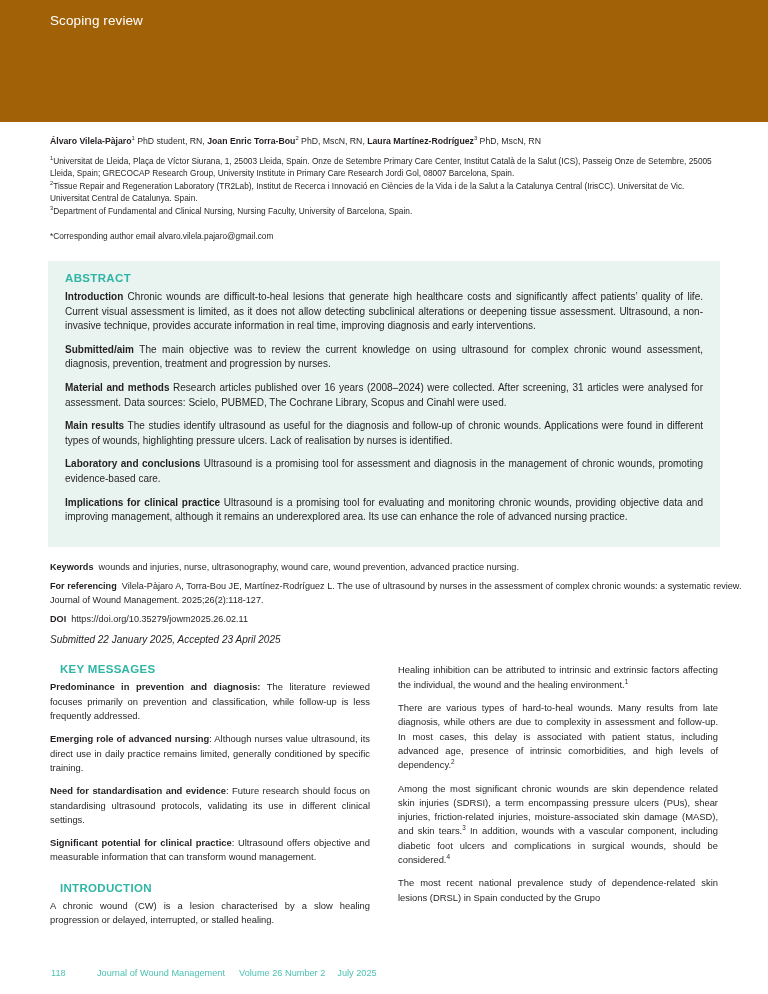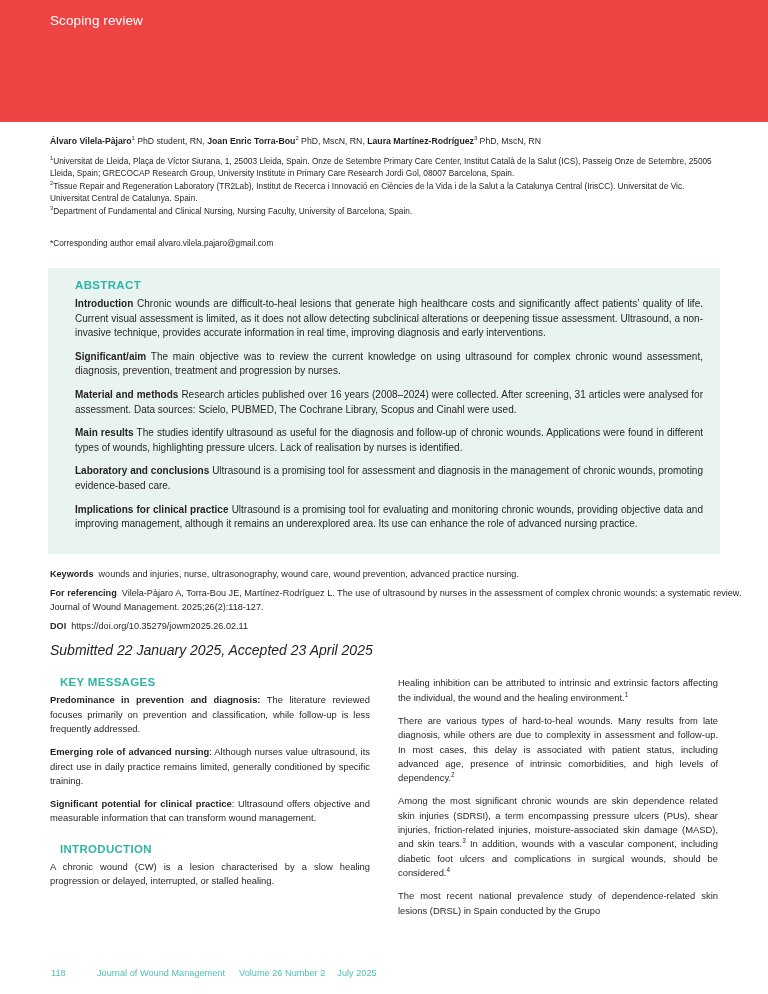--- a/index.html
+++ b/index.html
@@ -11,21 +11,21 @@
     height: 994px;
     background: #ffffff;
     font-family: "Liberation Sans", sans-serif;
     color: #231f20;
     overflow: hidden;
     position: relative;
   }
 
   
   .header-band {
-    background: #ef4444;
+    background: #a16207;
     height: 122px;
     padding: 0;
     position: relative;
     box-sizing: border-box;
     text-align: center;
   }
   .article-type {
     position: absolute;
     left: 50px;
     top: 13px;
@@ -59,30 +59,30 @@
   .author-line b { font-weight: bold; }
   .affiliations {
     font-size: 8.3px;
     line-height: 1.52;
     color: #231f20;
   }
   .affil { margin: 0; }
   .corresponding {
     font-size: 8.3px;
     line-height: 1.5;
-    margin-top: 19px;
+    margin-top: 12px;
     color: #231f20;
   }
   sup { font-size: 0.68em; vertical-align: super; line-height: 0; }
 
   
   .abstract-box {
     margin: 19px 48px 0 48px;
     background: #e9f4f1;
-    padding: 11px 17px 14px 27px;
+    padding: 11px 17px 14px 17px;
     box-sizing: border-box;
   }
   .abstract-heading {
     color: #2fb5a4;
     font-size: 11.5px;
     font-weight: bold;
     letter-spacing: 0.35px;
     margin: 0 0 6px 0;
   }
   .abstract-para {
@@ -99,21 +99,21 @@
   .meta-block {
     margin: 14px 20px 0 50px;
     font-size: 9.1px;
     line-height: 1.48;
     color: #231f20;
   }
   .meta-row { margin-bottom: 6px; }
   .meta-row b { font-weight: bold; }
   .meta-submitted {
     font-style: italic;
-    font-size: 14px;
+    font-size: 10px;
     margin-top: 2px;
   }
 
   
   .columns {
     margin: 16px 50px 0 50px;
     display: flex;
     gap: 28px;
   }
   .col { width: 322px; }
@@ -165,40 +165,41 @@
     <p class="affil"><sup>1</sup>Universitat de Lleida, Plaça de Víctor Siurana, 1, 25003 Lleida, Spain. Onze de Setembre Primary Care Center, Institut Català de la Salut (ICS), Passeig Onze de Setembre, 25005 Lleida, Spain; GRECOCAP Research Group, University Institute in Primary Care Research Jordi Gol, 08007 Barcelona, Spain.</p>
     <p class="affil"><sup>2</sup>Tissue Repair and Regeneration Laboratory (TR2Lab), Institut de Recerca i Innovació en Ciències de la Vida i de la Salut a la Catalunya Central (IrisCC). Universitat de Vic. Universitat Central de Catalunya. Spain.</p>
     <p class="affil"><sup>3</sup>Department of Fundamental and Clinical Nursing, Nursing Faculty, University of Barcelona, Spain.</p>
   </div>
   <div class="corresponding">*Corresponding author email alvaro.vilela.pajaro@gmail.com</div>
 </div>
 
 <div class="abstract-box">
   <div class="abstract-heading">ABSTRACT</div>
   <p class="abstract-para"><b>Introduction</b> Chronic wounds are difficult-to-heal lesions that generate high healthcare costs and significantly affect patients’ quality of life. Current visual assessment is limited, as it does not allow detecting subclinical alterations or deepening tissue assessment. Ultrasound, a non-invasive technique, provides accurate information in real time, improving diagnosis and early interventions.</p>
-  <p class="abstract-para"><b>Significant/aim</b> The main objective was to review the current knowledge on using ultrasound for complex chronic wound assessment, diagnosis, prevention, treatment and progression by nurses.</p>
+  <p class="abstract-para"><b>Submitted/aim</b> The main objective was to review the current knowledge on using ultrasound for complex chronic wound assessment, diagnosis, prevention, treatment and progression by nurses.</p>
   <p class="abstract-para"><b>Material and methods</b> Research articles published over 16 years (2008–2024) were collected. After screening, 31 articles were analysed for assessment. Data sources: Scielo, PUBMED, The Cochrane Library, Scopus and Cinahl were used.</p>
   <p class="abstract-para"><b>Main results</b> The studies identify ultrasound as useful for the diagnosis and follow-up of chronic wounds. Applications were found in different types of wounds, highlighting pressure ulcers. Lack of realisation by nurses is identified.</p>
   <p class="abstract-para"><b>Laboratory and conclusions</b> Ultrasound is a promising tool for assessment and diagnosis in the management of chronic wounds, promoting evidence-based care.</p>
   <p class="abstract-para"><b>Implications for clinical practice</b> Ultrasound is a promising tool for evaluating and monitoring chronic wounds, providing objective data and improving management, although it remains an underexplored area. Its use can enhance the role of advanced nursing practice.</p>
 </div>
 
 <div class="meta-block">
   <div class="meta-row"><b>Keywords</b>&nbsp; wounds and injuries, nurse, ultrasonography, wound care, wound prevention, advanced practice nursing.</div>
   <div class="meta-row"><b>For referencing</b>&nbsp; Vilela-Pàjaro A, Torra-Bou JE, Martínez-Rodríguez L. The use of ultrasound by nurses in the assessment of complex chronic wounds: a systematic review. Journal of Wound Management. 2025;26(2):118-127.</div>
   <div class="meta-row"><b>DOI</b>&nbsp; https://doi.org/10.35279/jowm2025.26.02.11</div>
   <div class="meta-submitted">Submitted 22 January 2025, Accepted 23 April 2025</div>
 </div>
 
 <div class="columns">
 
   <div class="col">
     <div class="section-heading">KEY MESSAGES</div>
     <p class="body-para"><b>Predominance in prevention and diagnosis:</b> The literature reviewed focuses primarily on prevention and classification, while follow-up is less frequently addressed.</p>
     <p class="body-para"><b>Emerging role of advanced nursing</b>: Although nurses value ultrasound, its direct use in daily practice remains limited, generally conditioned by specific training.</p>
+    <p class="body-para"><b>Need for standardisation and evidence</b>: Future research should focus on standardising ultrasound protocols, validating its use in different clinical settings.</p>
     <p class="body-para"><b>Significant potential for clinical practice</b>: Ultrasound offers objective and measurable information that can transform wound management.</p>
     <div class="section-heading spaced">INTRODUCTION</div>
     <p class="body-para">A chronic wound (CW) is a lesion characterised by a slow healing progression or delayed, interrupted, or stalled healing.</p>
   </div>
 
   <div class="col">
     <p class="body-para">Healing inhibition can be attributed to intrinsic and extrinsic factors affecting the individual, the wound and the healing environment.<sup>1</sup></p>
     <p class="body-para">There are various types of hard-to-heal wounds. Many results from late diagnosis, while others are due to complexity in assessment and follow-up. In most cases, this delay is associated with patient status, including advanced age, presence of intrinsic comorbidities, and high levels of dependency.<sup>2</sup></p>
     <p class="body-para">Among the most significant chronic wounds are skin dependence related skin injuries (SDRSI), a term encompassing pressure ulcers (PUs), shear injuries, friction-related injuries, moisture-associated skin damage (MASD), and skin tears.<sup>3</sup> In addition, wounds with a vascular component, including diabetic foot ulcers and complications in surgical wounds, should be considered.<sup>4</sup></p>
     <p class="body-para">The most recent national prevalence study of dependence-related skin lesions (DRSL) in Spain conducted by the Grupo</p>

